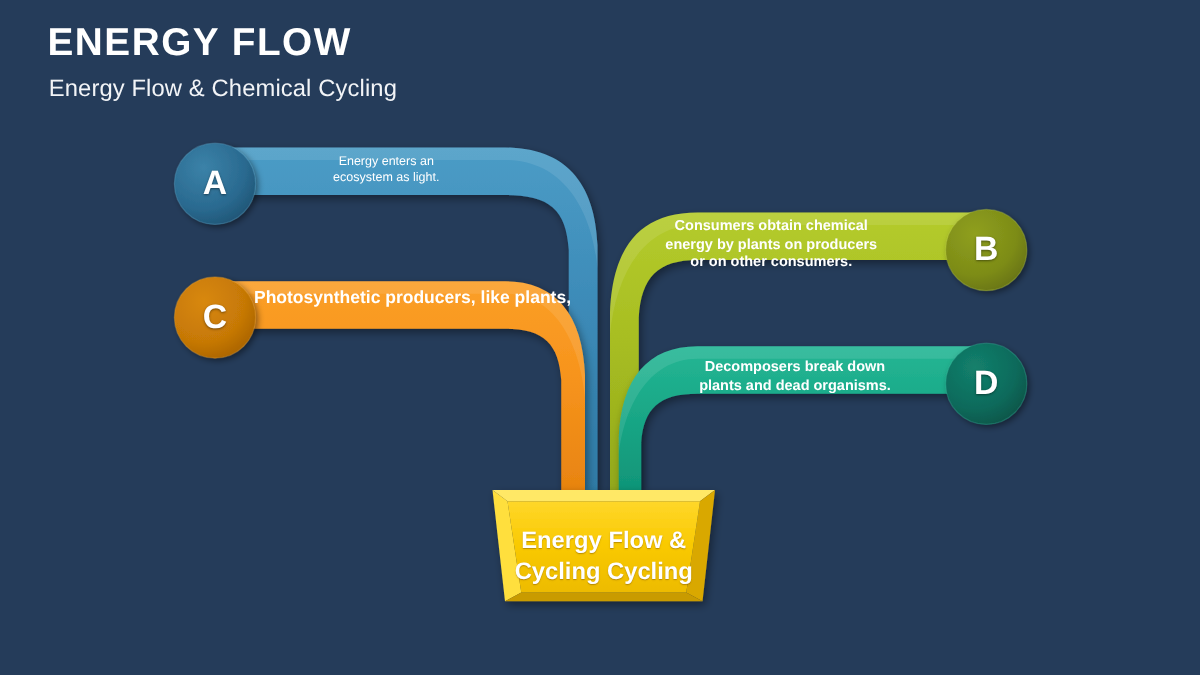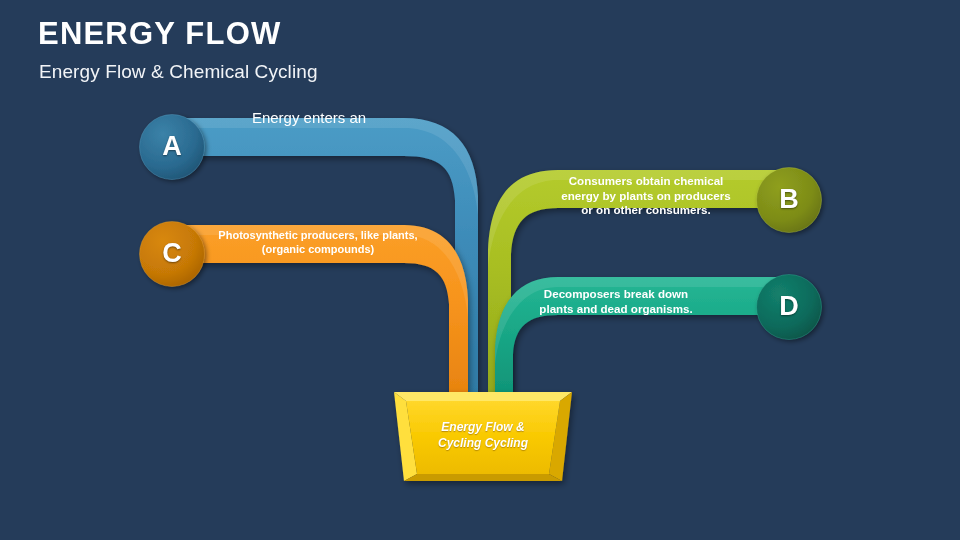--- a/index.html
+++ b/index.html
@@ -57,24 +57,23 @@
     text-shadow: 0 1px 2px rgba(0,0,0,.45);
   }
   #hub-label {
     position: absolute;
     left: 400px;
     top: 420px;
     width: 166px;
     text-align: center;
     color: #ffffff;
     font-weight: bold;
-    font-size: 12px;
+    font-size: 19px;
     line-height: 1.33;
     text-shadow: 0 1px 1px rgba(120,80,0,.5);
-    font-style: italic;
   }
 </style>
 </head>
 <body>
 
 <div id="slide">
 
   <div id="subtitle">Energy Flow &amp; Chemical Cycling</div>
   <div id="title">ENERGY FLOW</div>
 
@@ -224,36 +223,36 @@
       <path fill="#c99b00" d="M 404 481 L 417 474 L 549 474 L 562 481 Z"></path>
       <path fill="url(#hubFace)" d="M 406 401 L 560 401 L 549 474 L 417 474 Z"></path>
     </g>
   </svg>
 
   <div class="badge-letter" style="left:152px; top:131px; width:40px;">A</div>
   <div class="badge-letter" style="left:152px; top:238px; width:40px;">C</div>
   <div class="badge-letter" style="left:769px; top:184px; width:40px;">B</div>
   <div class="badge-letter" style="left:769px; top:291px; width:40px;">D</div>
 
-  <div class="node-text" style="left:213px; top:108px; width:192px; font-size:15px;">
+  <div class="node-text" style="left:213px; top:124px; width:192px; font-size:10px;">
     <div>Energy enters an</div>
-  </div>
-
-  <div class="node-text bold" style="left:188px; top:229px; width:260px; font-size:11px;">
+    <div>ecosystem as light.</div>
+  </div>
+
+  <div class="node-text bold" style="left:200px; top:229px; width:260px; font-size:14px;">
     <div>Photosynthetic producers, like plants,</div>
-    <div>(organic compounds)</div>
-  </div>
-
-  <div class="node-text bold" style="left:526px; top:174px; width:240px; font-size:11.6px;">
+  </div>
+
+  <div class="node-text bold" style="left:497px; top:174px; width:240px; font-size:11.6px;">
     <div>Consumers obtain chemical</div>
     <div>energy by plants on producers</div>
     <div>or on other consumers.</div>
   </div>
 
-  <div class="node-text bold" style="left:499px; top:287px; width:234px; font-size:11.6px;">
+  <div class="node-text bold" style="left:519px; top:287px; width:234px; font-size:11.6px;">
     <div>Decomposers break down</div>
     <div>plants and dead organisms.</div>
   </div>
 
   <div id="hub-label">
     <div>Energy Flow &amp;</div>
     <div>Cycling Cycling</div>
   </div>
 
 </div>

